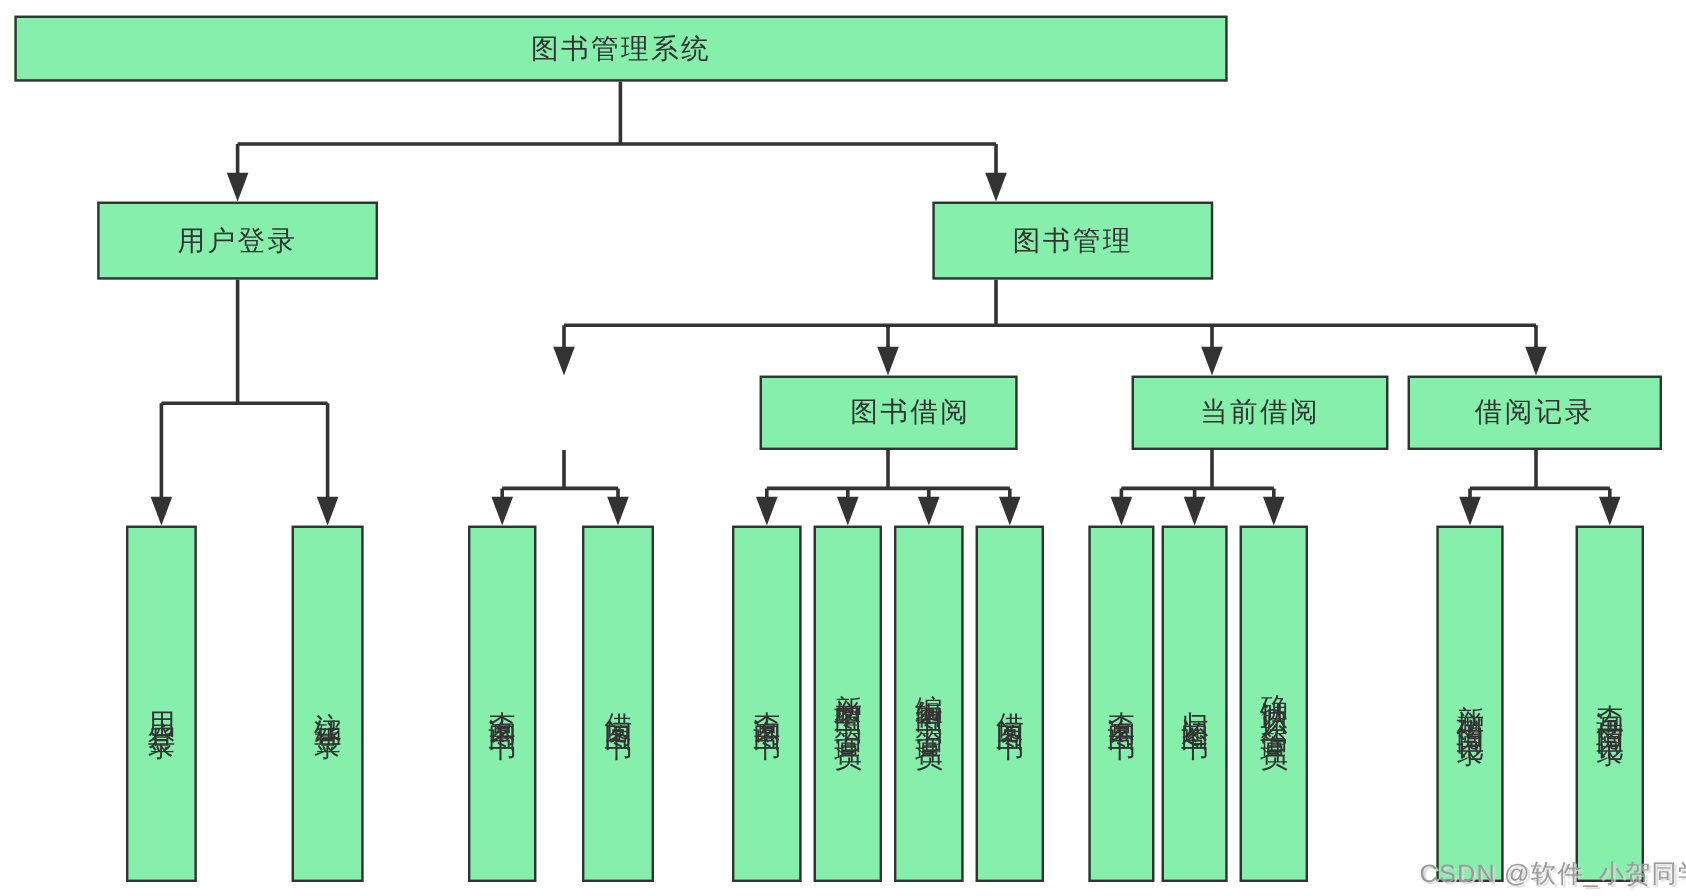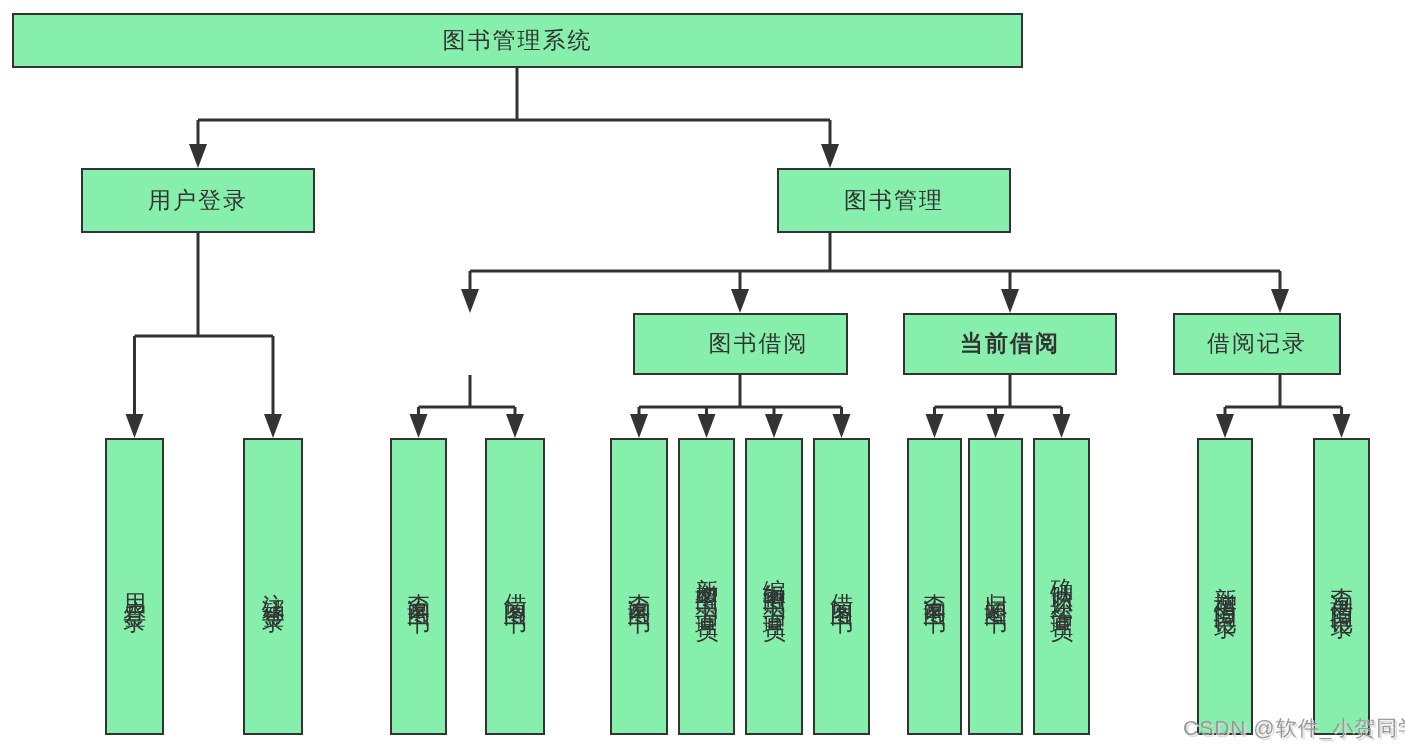--- a/index.html
+++ b/index.html
@@ -81,22 +81,22 @@
       <polygon points="1332.5,414 1350.5,414 1341.5,438"></polygon>
     </g>
   </svg>
 
   <div class="node" style="left:12px; top:13px; width:1011px; height:55px;">图书管理系统</div>
 
   <div class="node" style="left:81px; top:168px; width:234px; height:65px;">用户登录</div>
   <div class="node" style="left:750px; top:168px; width:234px; height:65px;margin-left:27px;">图书管理</div>
 
   <div class="node" style="left:633px; top:313px; width:215px; height:62px;padding-left:36px;">图书借阅</div>
-  <div class="node" style="left:903px; top:313px; width:214px; height:62px;font-weight:bold;">当前借阅</div>
-  <div class="node" style="left:1173px; top:313px; width:168px; height:62px;">借阅记录</div>
+  <div class="node" style="left:943px; top:313px; width:214px; height:62px;">当前借阅</div>
+  <div class="node" style="left:1173px; top:313px; width:212px; height:62px;">借阅记录</div>
 
   <div class="node v" style="left:105px; top:438px; width:59px; height:297px;">用户登录</div>
   <div class="node v" style="left:243px; top:438px; width:60px; height:297px;">注销登录</div>
 
   <div class="node v" style="left:390px; top:438px; width:57px; height:297px;">查询图书</div>
   <div class="node v" style="left:485px; top:438px; width:60px; height:297px;">借阅图书</div>
 
   <div class="node v" style="left:610px; top:438px; width:58px; height:297px;">查询图书</div>
   <div class="node v" style="left:678px; top:438px; width:57px; height:297px;">新增图书（管理员）</div>
   <div class="node v" style="left:745px; top:438px; width:58px; height:297px;">编辑图书（管理员）</div>

